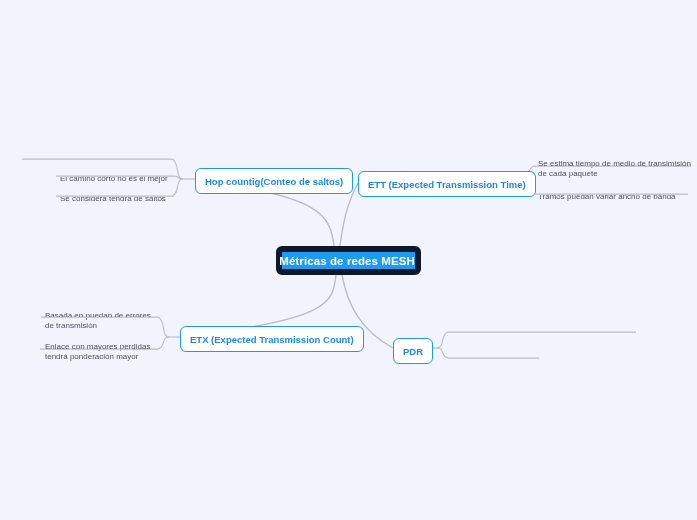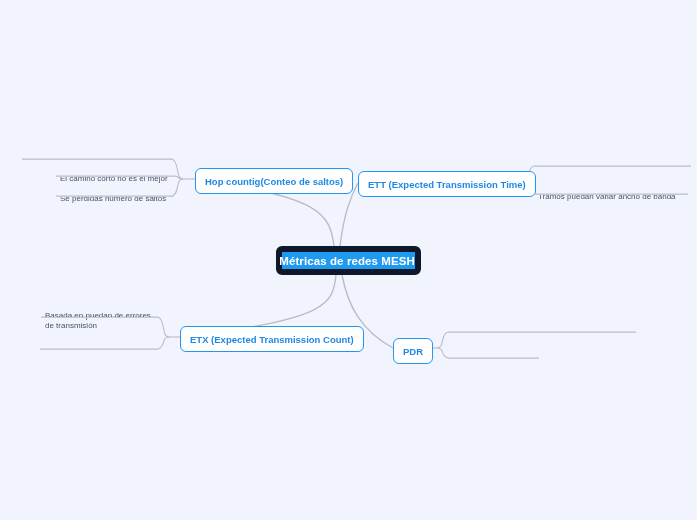--- a/index.html
+++ b/index.html
@@ -145,35 +145,41 @@
   </div>
 
   <div class="leaf-rule" style="left:22px; top:159px; width:150px;"></div>
 
   <div class="leaf align-left" style="left:60px; top:163px; width:125px;">
     <span class="leaf-text">El camino corto no es el mejor</span>
   </div>
   <div class="leaf-rule" style="left:56px; top:176px; width:118px;"></div>
 
   <div class="leaf align-left" style="left:60px; top:183px; width:125px;">
-    <span class="leaf-text">Se perdidas número de saltos</span>
+    <span class="leaf-text">Se considera tendrá de saltos</span>
   </div>
   <div class="leaf-rule" style="left:56px; top:196px; width:118px;"></div>
 
+  <div class="leaf align-left" style="left:538px; top:148px; width:156px;">
+    <span class="leaf-text">Se estima tiempo de medio de transimisión de cada paquete</span>
+  </div>
   <div class="leaf-rule" style="left:534px; top:166px; width:157px;"></div>
 
   <div class="leaf align-left" style="left:538px; top:181px; width:150px;">
     <span class="leaf-text">Tramos puedan variar ancho de banda</span>
   </div>
   <div class="leaf-rule" style="left:534px; top:194px; width:154px;"></div>
 
   <div class="leaf align-left" style="left:45px; top:300px; width:116px;">
     <span class="leaf-text">Basada en puedan de errores de transmisión</span>
   </div>
   <div class="leaf-rule" style="left:41px; top:317px; width:117px;"></div>
 
+  <div class="leaf align-left" style="left:45px; top:331px; width:113px;">
+    <span class="leaf-text">Enlace con mayores perdidas tendrá ponderación mayor</span>
+  </div>
   <div class="leaf-rule" style="left:40px; top:349px; width:118px;"></div>
 
   <div class="leaf-rule" style="left:448px; top:332px; width:188px;"></div>
 
   <div class="leaf-rule" style="left:448px; top:358px; width:91px;"></div>
 
 </div>
 
 </body></html>

